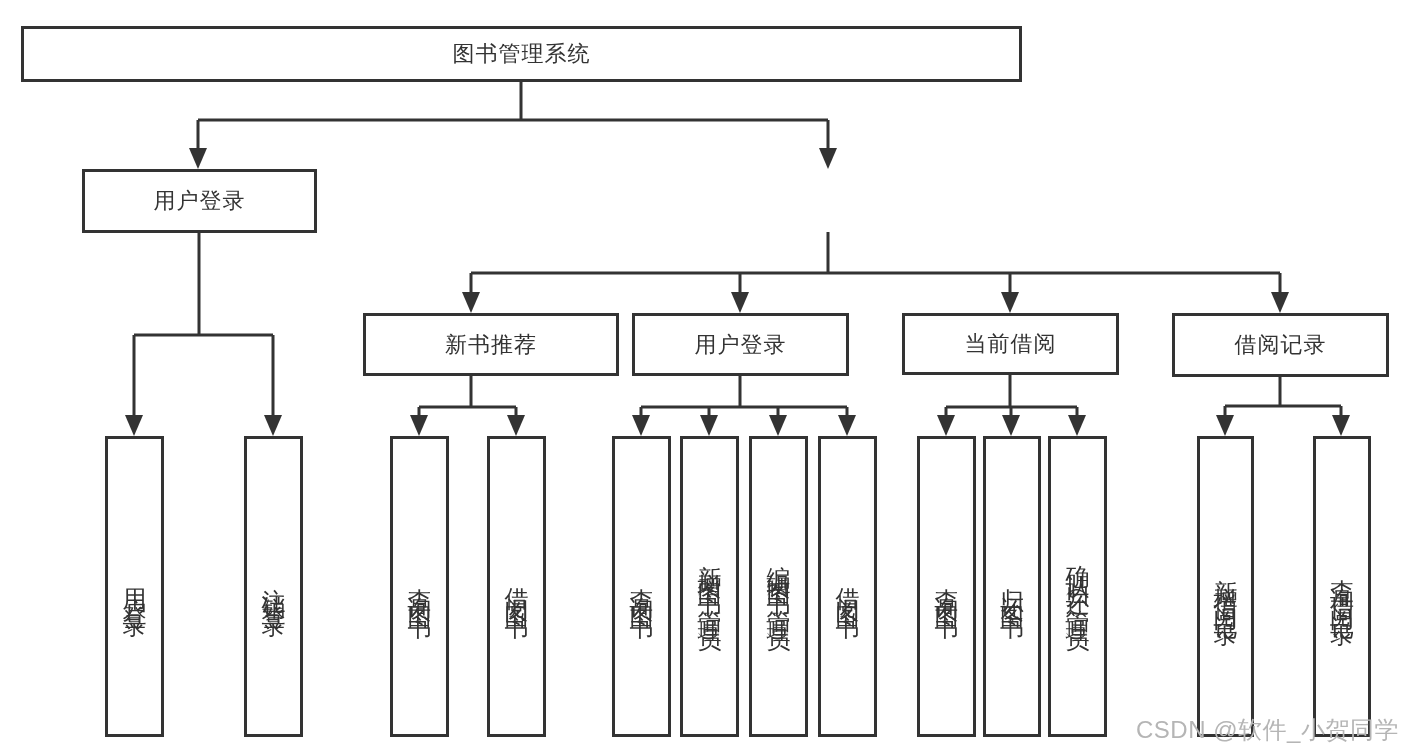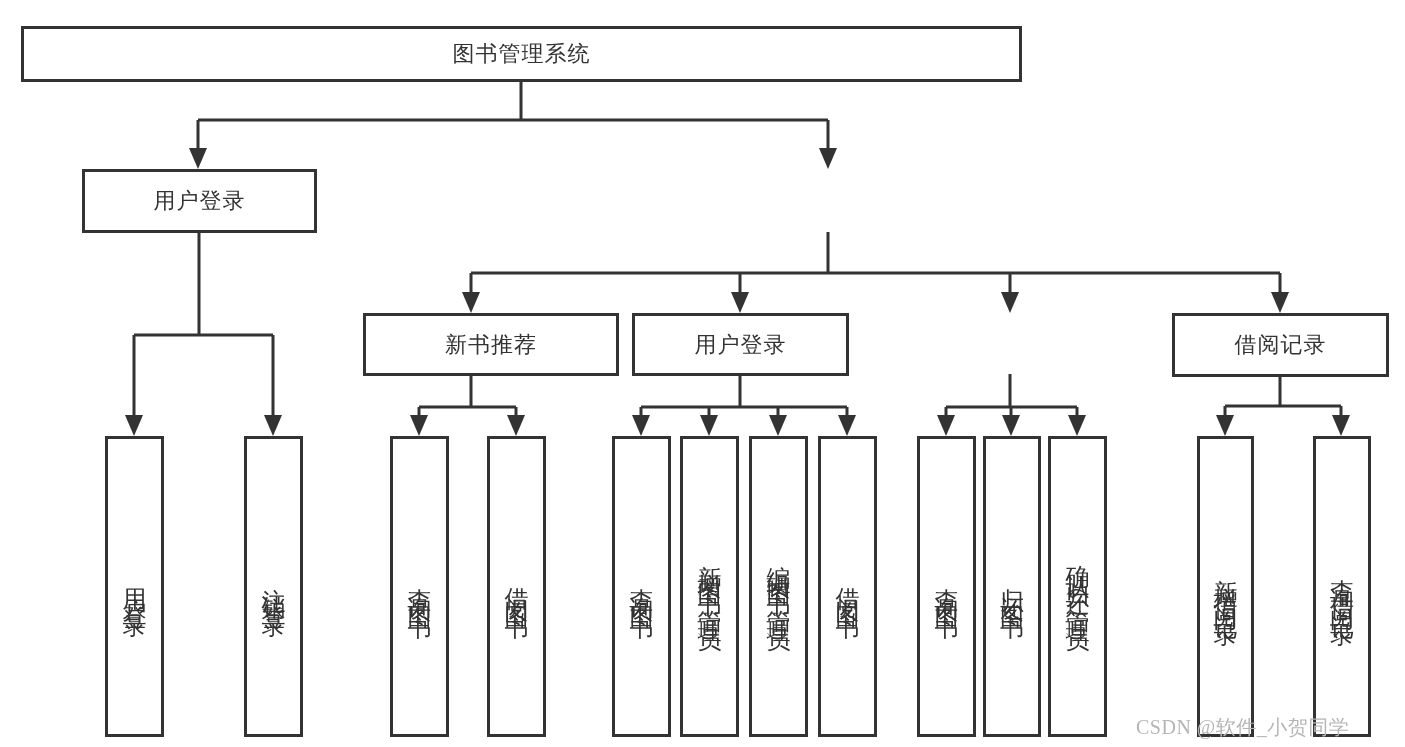--- a/index.html
+++ b/index.html
@@ -38,25 +38,24 @@
   .node.v {
     font-size: 24px;
     writing-mode: vertical-rl;
     text-orientation: mixed;
     letter-spacing: 9px;
     line-height: 1;
   }
   .watermark {
     position: absolute;
     left: 1136px; top: 714px;
-    font-size: 20px;
+    font-size: 24px;
     letter-spacing: 0.5px;
     color: var(--wm, #b5b5b5);
     white-space: nowrap;
-    font-family: Liberation Serif, serif;
   }
 </style>
 </head>
 <body style="--bg: #ffffff; --line: #333333; --text: #333333; --wm: #b5b5b5;">
 
 <div class="canvas">
 
   <svg class="connectors" viewBox="0 0 1405 747">
     <g stroke="#333333" stroke-width="3" fill="none">
       <path d="M521 69 V120 M198 120 H828 M198 120 V152 M828 120 V152"></path>
@@ -89,20 +88,21 @@
       <polygon points="1332,415 1350,415 1341,436"></polygon>
     </g>
   </svg>
 
   <div class="node h" style="left:21px;top:26px;width:1001px;height:56px">图书管理系统</div>
 
   <div class="node h" style="left:82px;top:169px;width:235px;height:64px">用户登录</div>
 
   <div class="node h" style="left:363px;top:313px;width:256px;height:63px">新书推荐</div>
   <div class="node h" style="left:632px;top:313px;width:217px;height:63px">用户登录</div>
+  <div class="node h" style="left:902px;top:313px;width:217px;height:62px">当前借阅</div>
   <div class="node h" style="left:1172px;top:313px;width:217px;height:64px">借阅记录</div>
 
   <div class="node v" style="left:105px;top:436px;width:59px;height:301px">用户登录</div>
   <div class="node v" style="left:244px;top:436px;width:59px;height:301px">注销登录</div>
 
   <div class="node v" style="left:390px;top:436px;width:59px;height:301px">查询图书</div>
   <div class="node v" style="left:487px;top:436px;width:59px;height:301px">借阅图书</div>
 
   <div class="node v" style="left:612px;top:436px;width:59px;height:301px">查询图书</div>
   <div class="node v" style="left:680px;top:436px;width:59px;height:301px">新增图书（管理员）</div>

